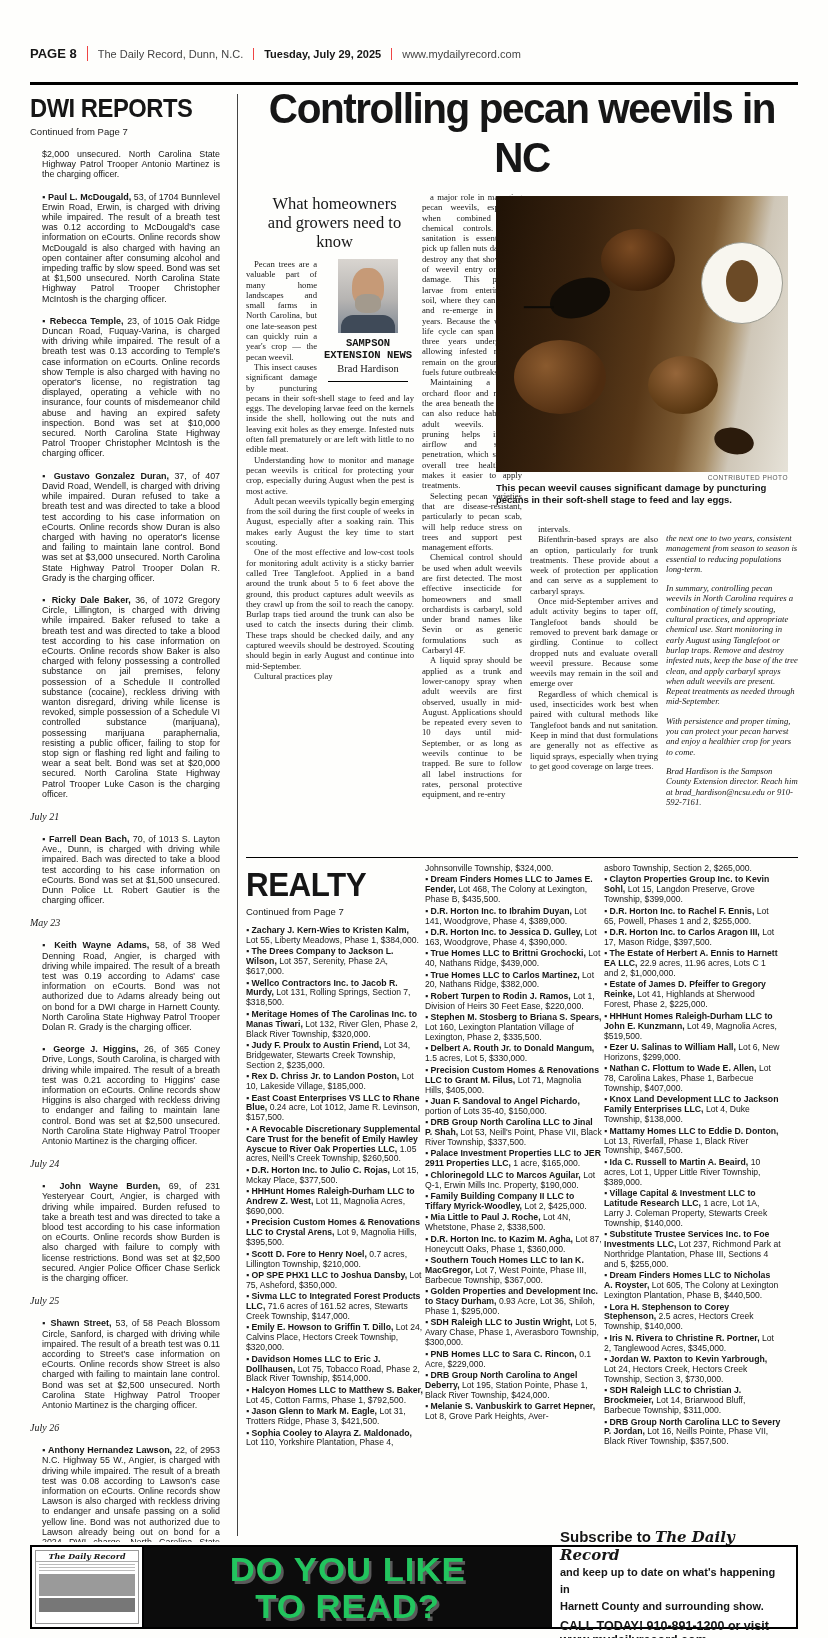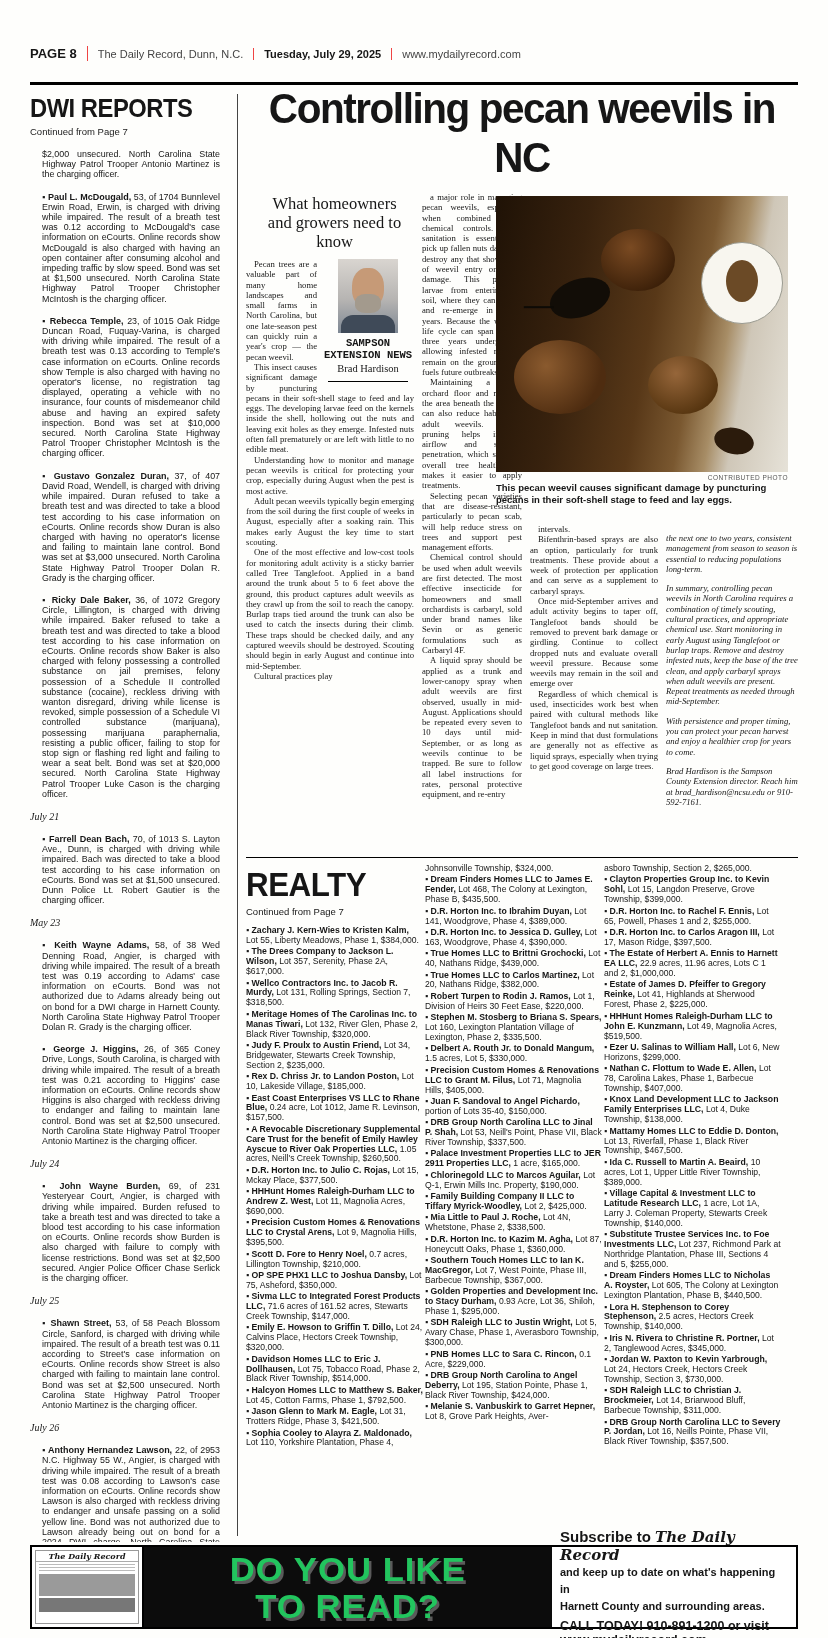--- a/index.html
+++ b/index.html
@@ -279,21 +279,21 @@
     <div class="blackbox">
       <div class="bb1">DO YOU LIKE</div>
       <div class="bb2">TO READ?</div>
     </div>
     <div class="bannertext">
       <div class="sub1">
         <span>Subscribe to</span>
         <span class="blackletter">The Daily Record</span>
       </div>
       <div class="sub2">and keep up to date on what's happening in</div>
-      <div class="sub3">Harnett County and surrounding areas.</div>
+      <div class="sub3">Harnett County and surrounding show.</div>
       <div class="subcall">
         <span>CALL TODAY! 910-891-1200 or visit</span>
         <span class="site">www.mydailyrecord.com</span>
       </div>
     </div>
   </div>
 
 </div>
 
 </body></html>

